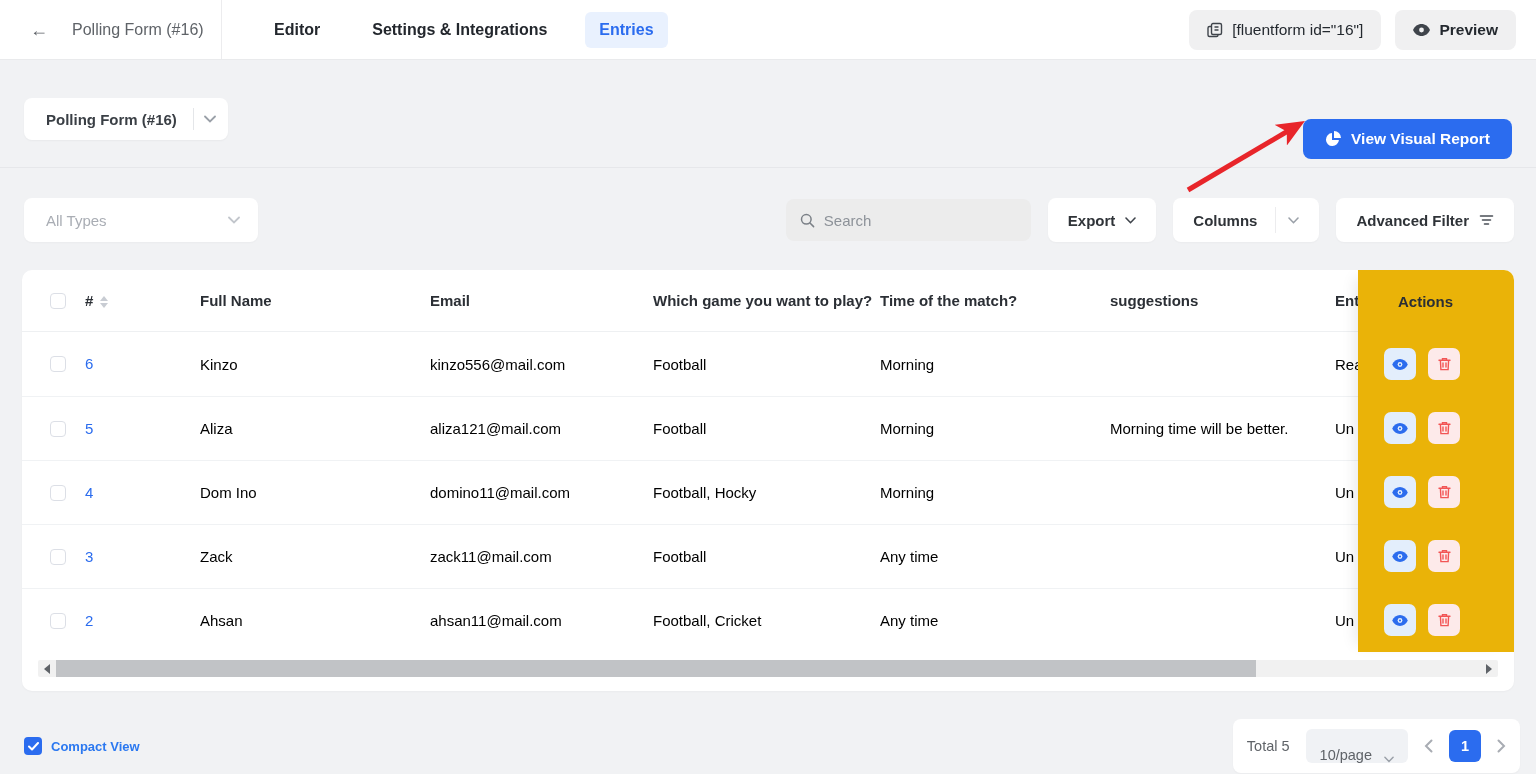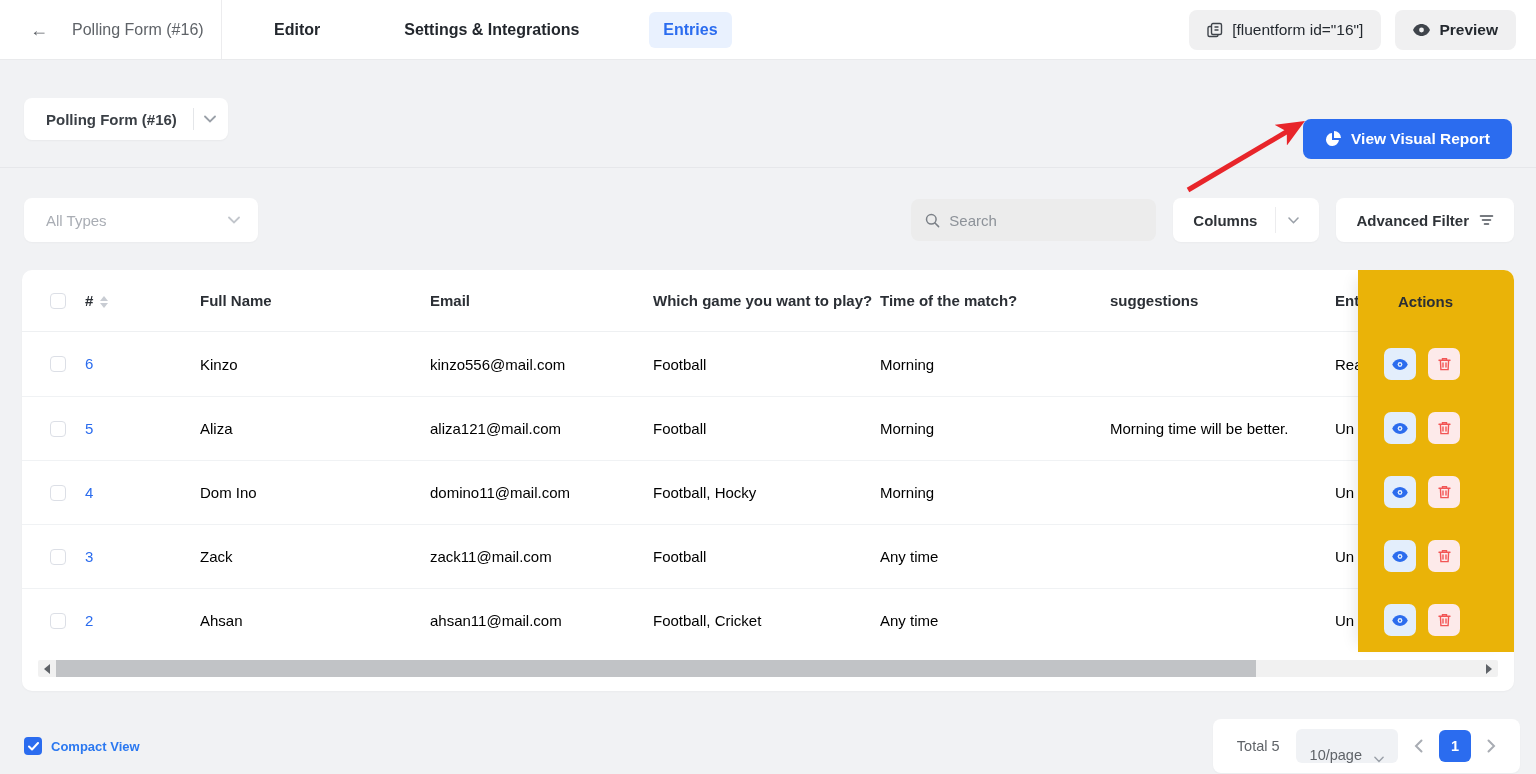--- a/index.html
+++ b/index.html
@@ -4,21 +4,21 @@
 <style>
   * { margin:0; padding:0; box-sizing:border-box; }
   html,body { width:1536px; height:774px; overflow:hidden; }
   body { font-family:"Liberation Sans", sans-serif; background:#f1f2f4; color:#2f3338; position:relative; }
 
   
   .topbar { height:60px; background:#fff; border-bottom:1px solid #e9eaec; display:flex; align-items:center; }
   .topbar-left { width:222px; height:100%; display:flex; align-items:center; gap:24px; padding-left:30px; border-right:1px solid #ececee; }
   .back { font-size:18px; color:#5f6368; cursor:pointer; line-height:1; }
   .form-title { font-size:16px; color:#5f6368; white-space:nowrap; }
-  .tabs { display:flex; align-items:center; gap:56px; margin-left:38px; }
+  .tabs { display:flex; align-items:center; gap:24px; margin-left:38px; }
   .tab { font-size:16px; font-weight:700; color:#23272d; cursor:pointer; padding:9px 14px; border-radius:6px; white-space:nowrap; }
   .tab.active { color:#2b6cef; background:#e9f1fe; font-weight:600; }
   .topbar-right { margin-left:auto; display:flex; gap:14px; padding-right:20px; }
   .ghost-btn { display:flex; align-items:center; gap:9px; height:40px; padding:0 18px; background:#f0f0f1; border:none; border-radius:8px; font-family:inherit; font-size:15.5px; color:#24292f; font-weight:500; cursor:pointer; }
   .ghost-btn.bold { font-weight:700;justify-content:flex-end; }
 
   
   .toolbar-row { display:flex; justify-content:space-between; align-items:center; margin:38px 24px 0 24px; height:42px; }
   .form-select { display:flex; align-items:center; height:42px; background:#fff; border-radius:8px; padding:0 12px 0 22px; box-shadow:0 1px 2px rgba(0,0,0,.04); cursor:pointer; }
   .form-select .sel-label { font-size:15px; font-weight:700; color:#3a3f45; padding-right:16px; }
@@ -72,21 +72,21 @@
   .sb-arrow .tri-l { width:0; height:0; border-top:5px solid transparent; border-bottom:5px solid transparent; border-right:6px solid #5f6368; }
   .sb-arrow .tri-r { width:0; height:0; border-top:5px solid transparent; border-bottom:5px solid transparent; border-left:6px solid #5f6368; }
   .sb-track { flex:1; height:17px; position:relative; }
   .sb-thumb { position:absolute; left:0; top:0; height:17px; width:1200px; background:#c1c3c6; cursor:grab; }
 
   
   .footer-row { display:flex; justify-content:space-between; align-items:center; margin:28px 16px 0 24px; }
   .compact { display:flex; align-items:center; gap:9px; cursor:pointer; }
   .compact .cv-box { width:18px; height:18px; background:#2b6cef; border-radius:4px; display:flex; align-items:center; justify-content:center; }
   .compact .cv-label { font-size:13px; font-weight:600; color:#2b78f0; }
-  .pagination { display:flex; align-items:center; gap:16px; background:#fff; border-radius:8px; height:54px; padding:0 24px; box-shadow:0 1px 2px rgba(0,0,0,.03); }
+  .pagination { display:flex; align-items:center; gap:16px; background:#fff; border-radius:8px; height:54px; padding:0 14px; box-shadow:0 1px 2px rgba(0,0,0,.03); }
   .total { font-size:14.5px; color:#5f6368; }
   .page-size { display:flex; align-items:flex-end; gap:12px; height:34px; background:#f0f2f5; border-radius:6px; padding:0 14px; font-size:14.5px; color:#5f6368; cursor:pointer; }
   .pg-nav { color:#a8acb3; display:flex; align-items:center; cursor:pointer; }
   .pg-num { width:32px; height:32px; background:#2b6cef; color:#fff; border:none; border-radius:6px; font-family:inherit; font-size:14.5px; font-weight:600; cursor:pointer; }
 
   .arrow-overlay { position:absolute; left:0; top:0; width:1536px; height:774px; pointer-events:none; z-index:40; }
   svg { display:block; }
 </style>
 </head>
 <body>
@@ -159,20 +159,28 @@
   <div class="filter-right">
     <div class="search-box">
       <span>
         <svg width="15" height="15" viewBox="0 0 15 15" fill="none" stroke="#7b8087" stroke-width="1.5">
             <circle cx="6.3" cy="6.3" r="4.8"></circle>
             <path d="M10 10l3.6 3.6" stroke-linecap="round"></path>
           </svg>
       </span>
       <input type="text" placeholder="Search" style="">
     </div>
+    <button class="wbtn">
+      <span>Export</span>
+      <span>
+        <svg width="11" height="7" viewBox="0 0 11 7" fill="none" stroke="#3f444b" stroke-width="1.6" stroke-linecap="round">
+            <path d="M1 1 5.5 5.7 10 1"></path>
+          </svg>
+      </span>
+    </button>
     <button class="wbtn">
       <span>Columns</span>
       <span class="inner-div"></span>
       <span>
         <svg width="11" height="7" viewBox="0 0 11 7" fill="none" stroke="#9aa0a8" stroke-width="1.6" stroke-linecap="round">
             <path d="M1 1 5.5 5.7 10 1"></path>
           </svg>
       </span>
     </button>
     <button class="wbtn">

